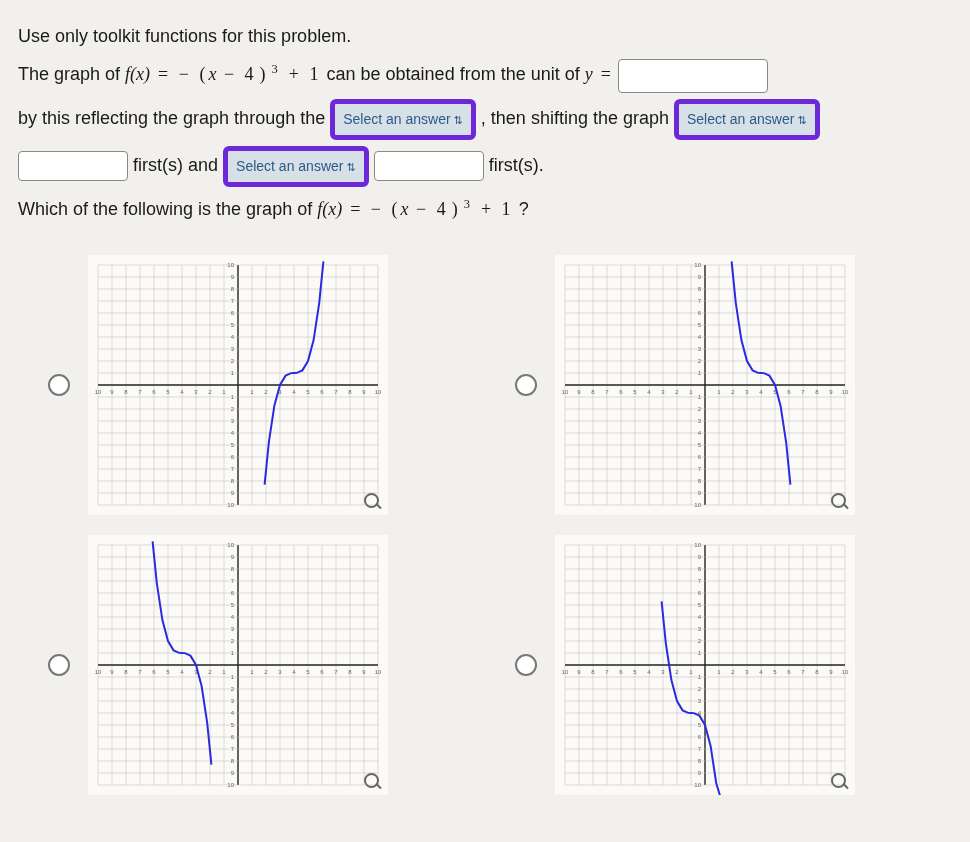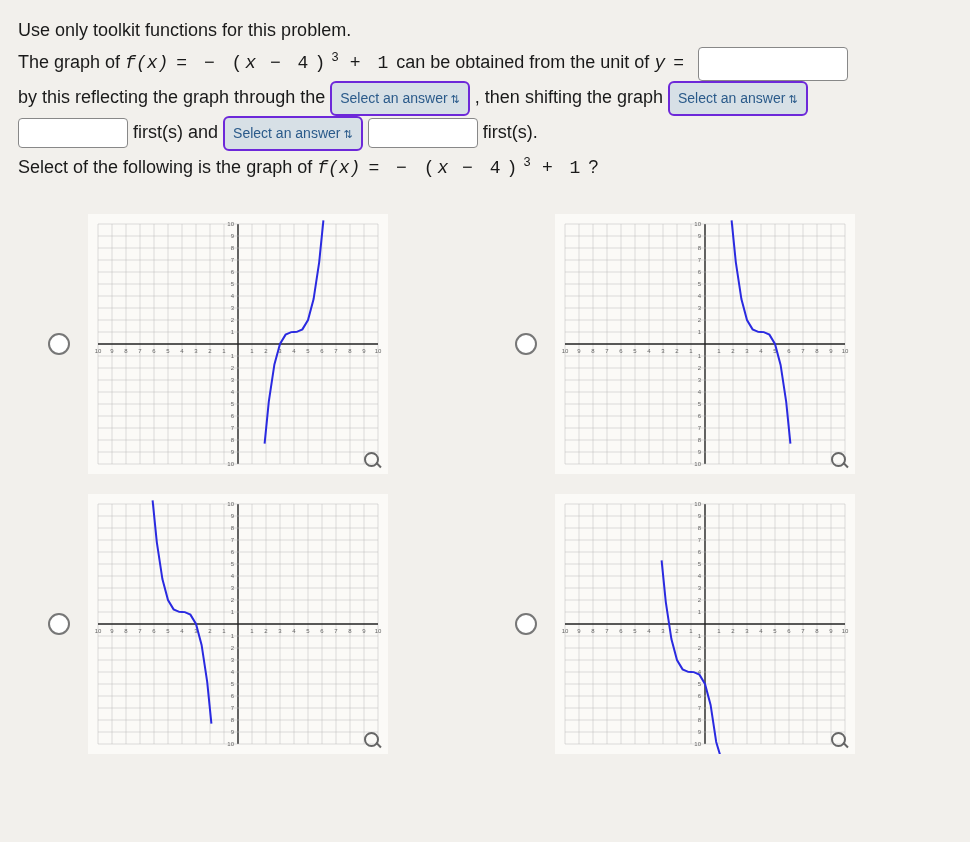--- a/index.html
+++ b/index.html
@@ -5,22 +5,22 @@
   * { box-sizing: border-box; }
   body {
     margin: 0;
     padding: 14px 18px;
     font-family: Arial, Helvetica, sans-serif;
     font-size: 18px;
     color: #1a1a1a;
     background: #f2f0ec;
     width: 970px;
   }
-  .line { margin: 0 0; line-height: 1.8; }
-  .math { font-family: Liberation Mono, monospace; font-style: italic; text-align: center; }
+  .line { margin: 6px 0; line-height: 1.8; }
+  .math { font-family: Liberation Serif, serif; font-style: italic; text-align: center; }
   .op { font-style: normal; padding: 0 3px; }
   .input-box {
     display: inline-block;
     border: 1.5px solid #888;
     border-radius: 4px;
     background: #fff;
     height: 30px;
     width: 110px;
     vertical-align: middle;
     padding: 2px 4px;
@@ -28,21 +28,21 @@
   }
   .input-box.wide { width: 150px; height: 34px; }
   .select-pill {
     display: inline-block;
     background: #d7e0e6;
     color: #2a5a8a;
     border-radius: 6px;
     padding: 3px 8px;
     font-size: 14px;
     vertical-align: middle;
-    border: 2px solid #6d28d9;
+    border: 5px solid #6d28d9;
     cursor: pointer;
   }
   .select-pill .arrows { font-size: 11px; margin-left: 3px; color: #2a5a8a; }
   sup { font-size: 0.7em; }
   .graphs {
     display: grid;
     grid-template-columns: 1fr 1fr;
     gap: 20px 60px;
     margin-top: 30px;
     padding: 0 30px;
@@ -94,21 +94,21 @@
 
 <div class="line">
   <input class="input-box" style="">
   <span> first(s) and </span>
   <span class="select-pill"><span>Select an answer</span><span class="arrows">⇅</span></span>
   <input class="input-box" style="">
   <span> first(s).</span>
 </div>
 
 <div class="line">
-  <span>Select of the following is the graph of </span>
+  <span>Which of the following is the graph of </span>
   <span class="math">f(x)</span>
   <span class="math op"> = </span>
   <span class="math op"> − </span>
   <span class="math op">(</span><span class="math">x</span><span class="math op"> − </span><span class="math op">4</span><span class="math op">)</span><sup class="math op">3</sup>
   <span class="math op"> + </span><span class="math op">1</span>
   <span> ?</span>
 </div>
 
 <div class="graphs">
   <div class="choice">

